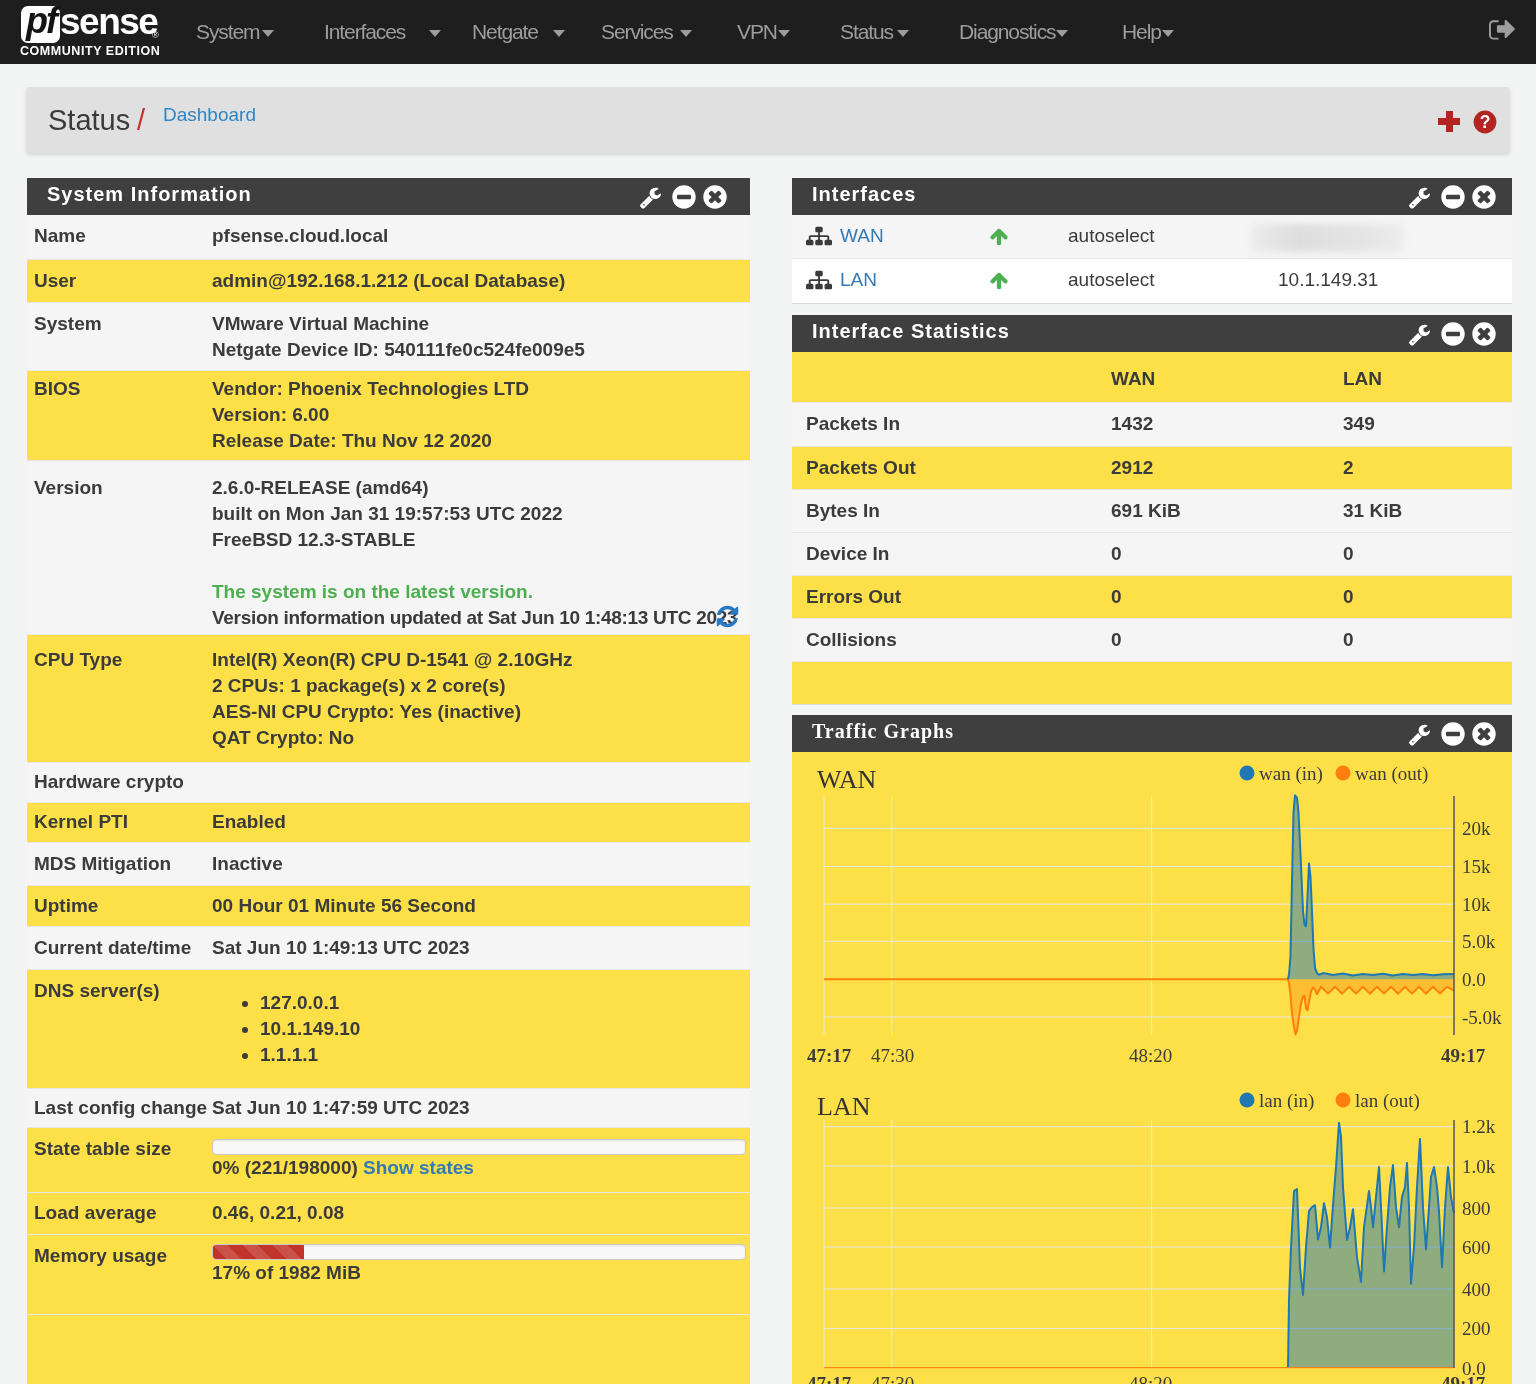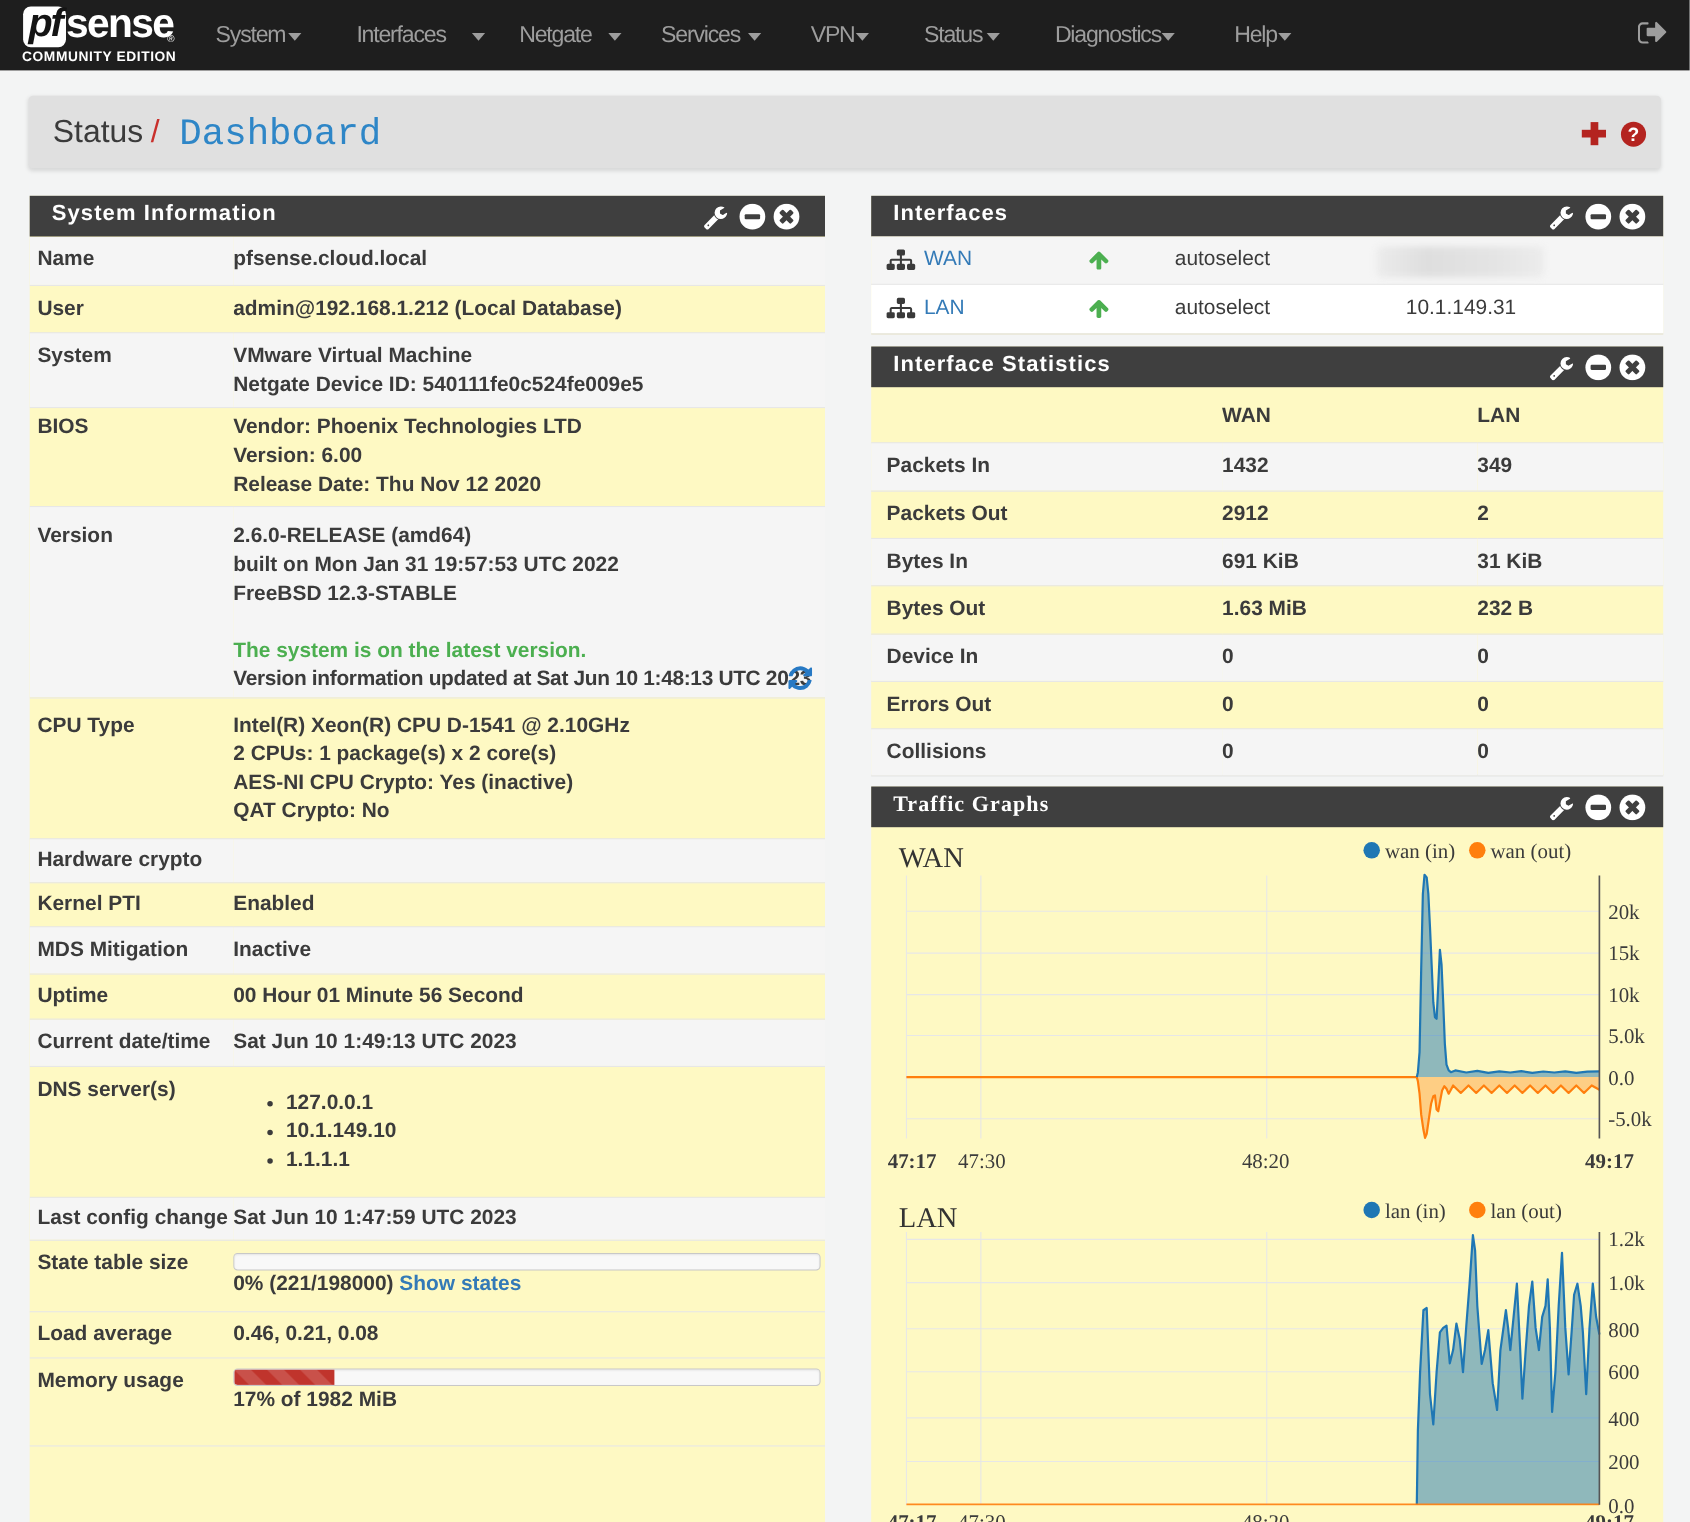--- a/index.html
+++ b/index.html
@@ -16,24 +16,24 @@
 #reg { position:absolute; left:152px; top:30px; color:#fff; font-size:9px; }
 #comed { position:absolute; left:20px; top:44px; color:#fff; font-weight:bold; font-size:12.5px; letter-spacing:0.55px; }
 .nitem { position:absolute; top:0; height:64px; line-height:64px; color:#9d9d9d; font-size:21px; letter-spacing:-1.1px; }
 .caret { position:absolute; top:30px; width:0; height:0; border-left:6px solid transparent; border-right:6px solid transparent; border-top:7px solid #9d9d9d; }
 #signout { position:absolute; left:1489px; top:18px; }
 
 
 #crumb { position:absolute; left:26px; top:87px; width:1484px; height:66px; background:#e0e0e0; border-radius:4px; box-shadow:0 2px 4px rgba(0,0,0,0.12); }
 #crumb .t1 { position:absolute; left:22px; top:17px; font-size:29px; color:#3b3b3b; }
 #crumb .sep { position:absolute; left:111px; top:17px; font-size:29px; color:#c9302c; }
-#crumb .t2 { position:absolute; left:137px; top:17px; font-size:34px; color:#2e86c7;font-family:Liberation Mono, monospace; }
-
-
-.panel { position:absolute; background:#fef9c3; border-bottom:1px solid #d8d8d8; }
+#crumb .t2 { position:absolute; left:137px; top:17px; font-size:19px; color:#2e86c7; }
+
+
+.panel { position:absolute; background:#fde047; border-bottom:1px solid #d8d8d8; }
 .phead { position:relative; height:37px; background:#3f3f3f; }
 .phead .ttl { position:absolute; left:20px; top:5px; color:#fff; font-weight:bold; font-size:20px; letter-spacing:1px; }
 .picons { position:absolute; top:7px; right:12px; }
 #sysinfo .picons { right:19px; }
 
 table.tbl { border-collapse:collapse; width:100%; table-layout:fixed; }
 .tbl td, .tbl th { vertical-align:top; padding:8px 8px 8px 0; line-height:26px; font-size:19px;
   border-bottom:1px solid #e7e7e7; overflow:hidden;font-weight:bold; }
 .tbl td.lbl { font-weight:bold; padding-left:7px; white-space:nowrap; }
 .tbl tr.odd { background:#f5f5f5; }
@@ -260,25 +260,20 @@
         </tr>
     <tr style="height:43px">
           <td class="lbl" style="padding-left:14px">Packets Out</td>
           <td>2912</td>
           <td>2</td>
         </tr>
     <tr class="odd" style="height:43px">
           <td class="lbl" style="padding-left:14px">Bytes In</td>
           <td>691 KiB</td>
           <td>31 KiB</td>
-        </tr>
-    <tr style="height:44px">
-          <td class="lbl" style="padding-left:14px">Bytes Out</td>
-          <td>1.63 MiB</td>
-          <td>232 B</td>
         </tr>
     <tr class="odd" style="height:43px">
           <td class="lbl" style="padding-left:14px">Device In</td>
           <td>0</td>
           <td>0</td>
         </tr>
     <tr style="height:43px">
           <td class="lbl" style="padding-left:14px">Errors Out</td>
           <td>0</td>
           <td>0</td>

